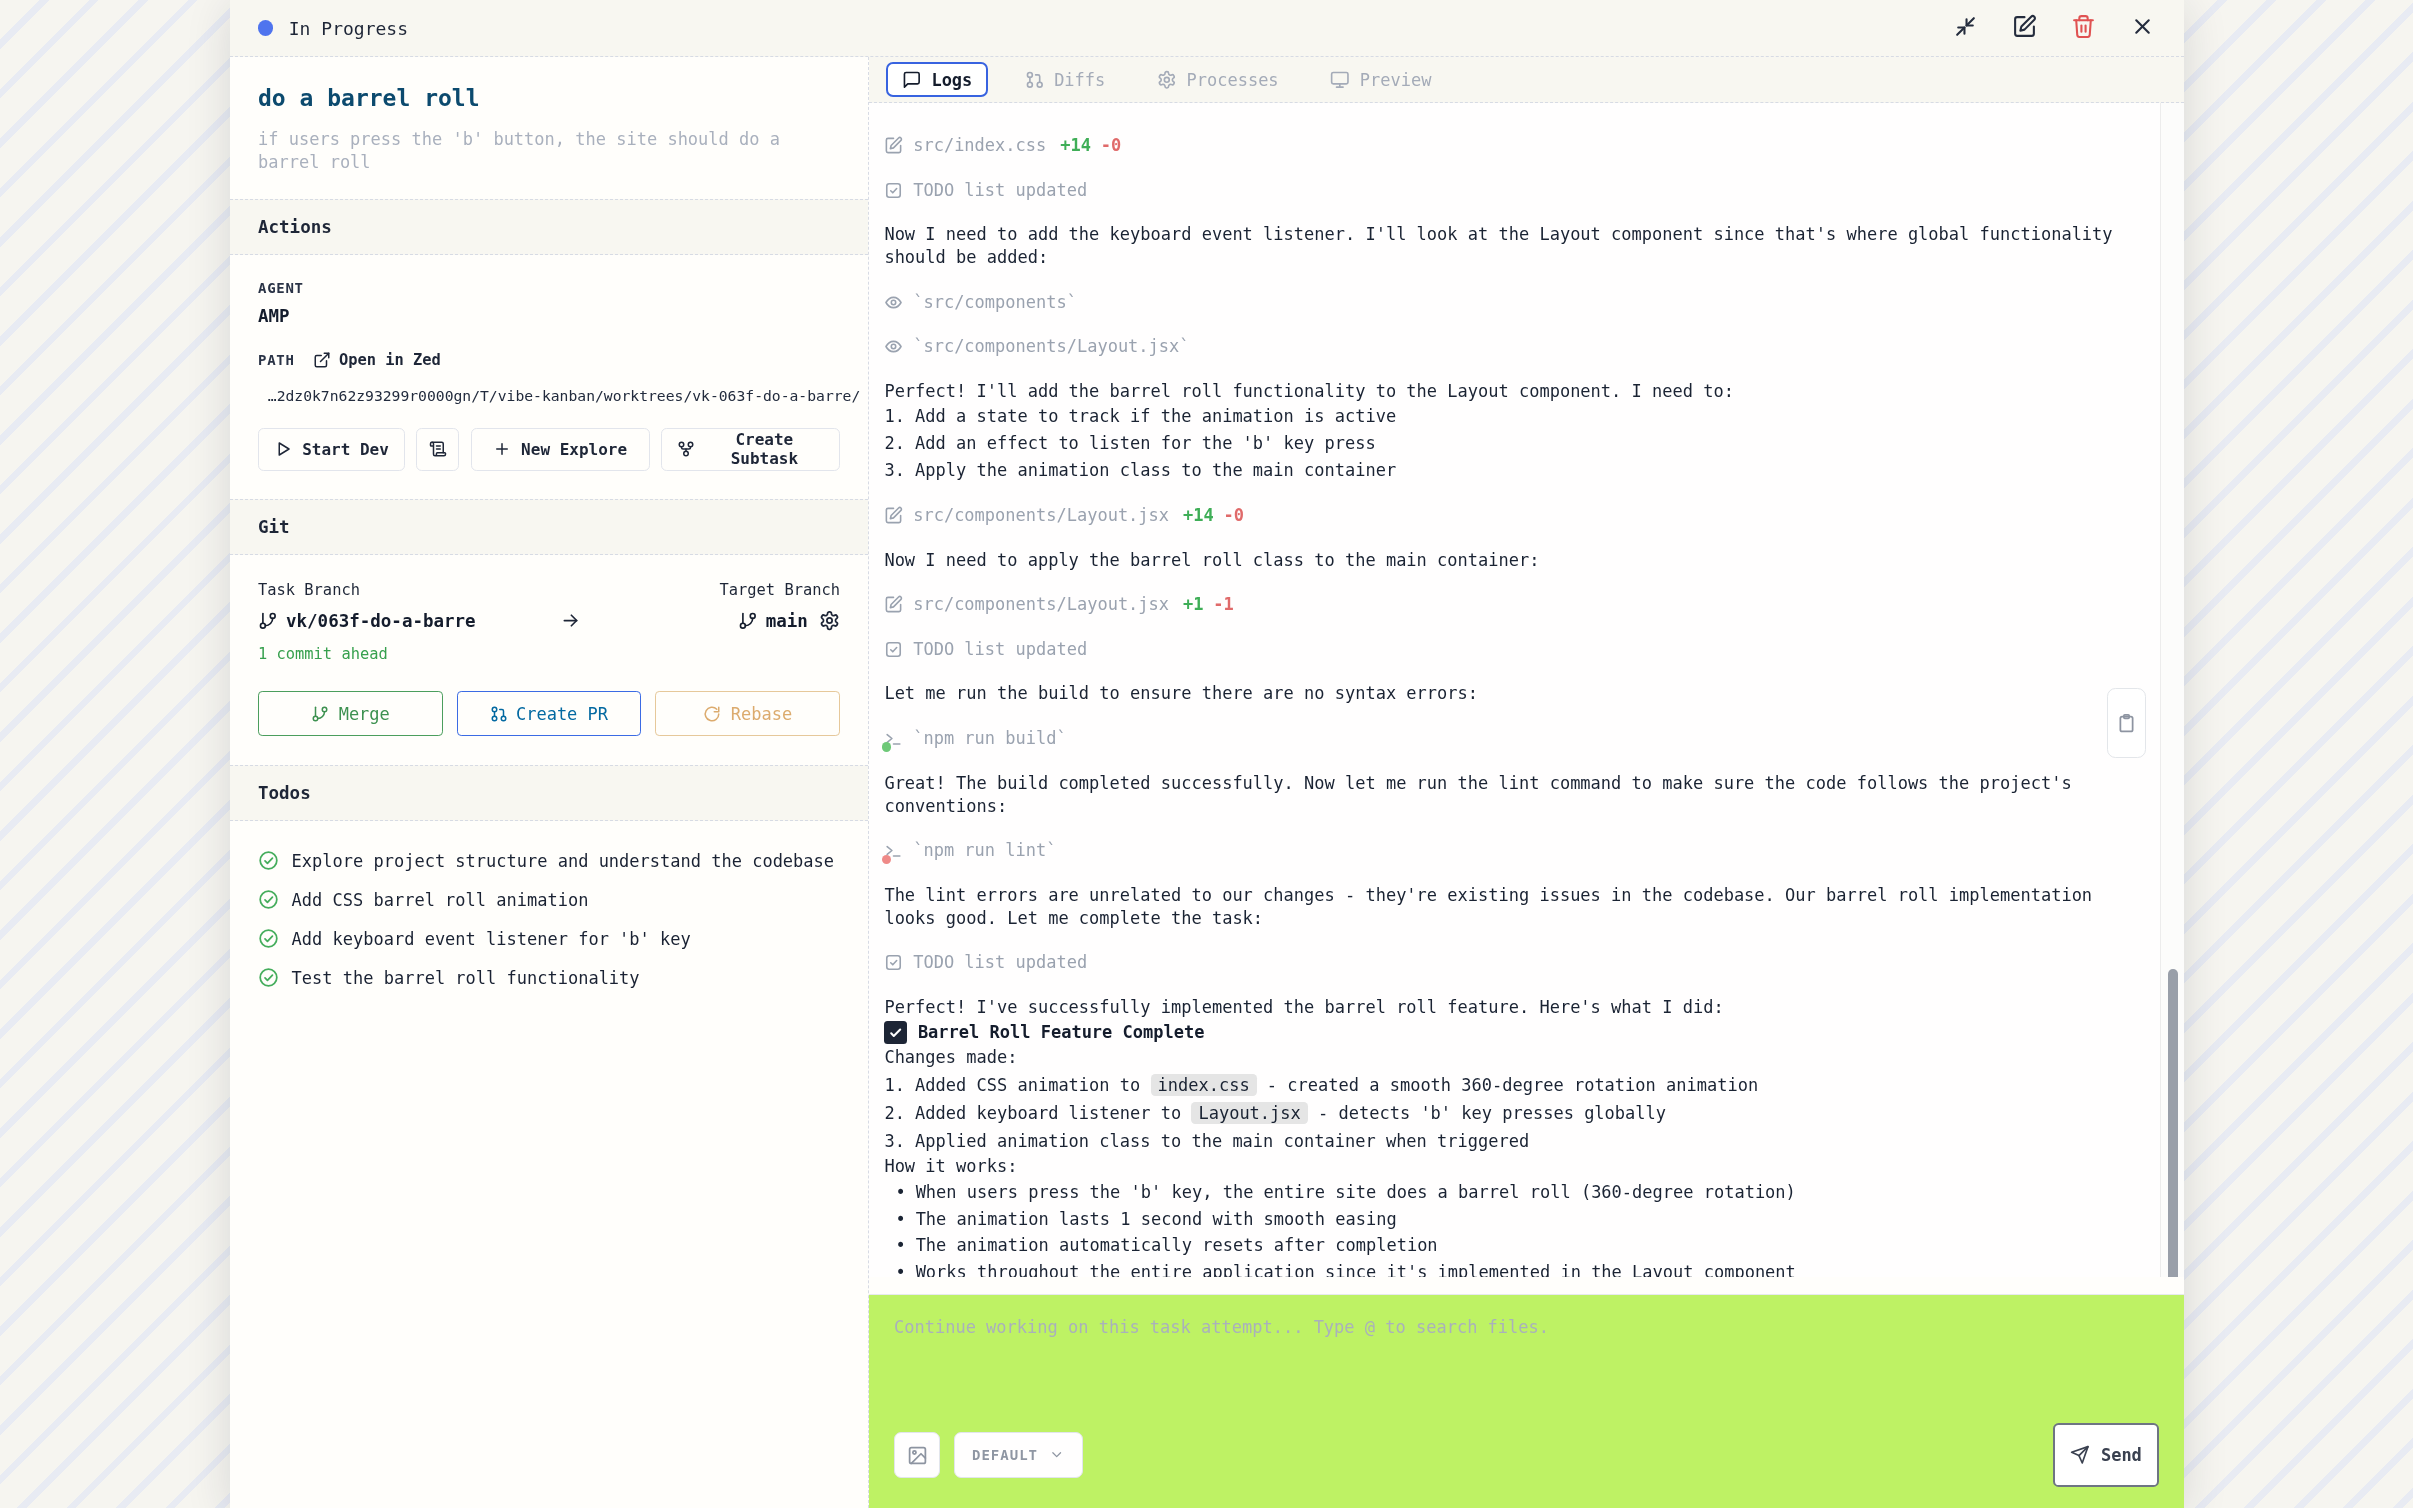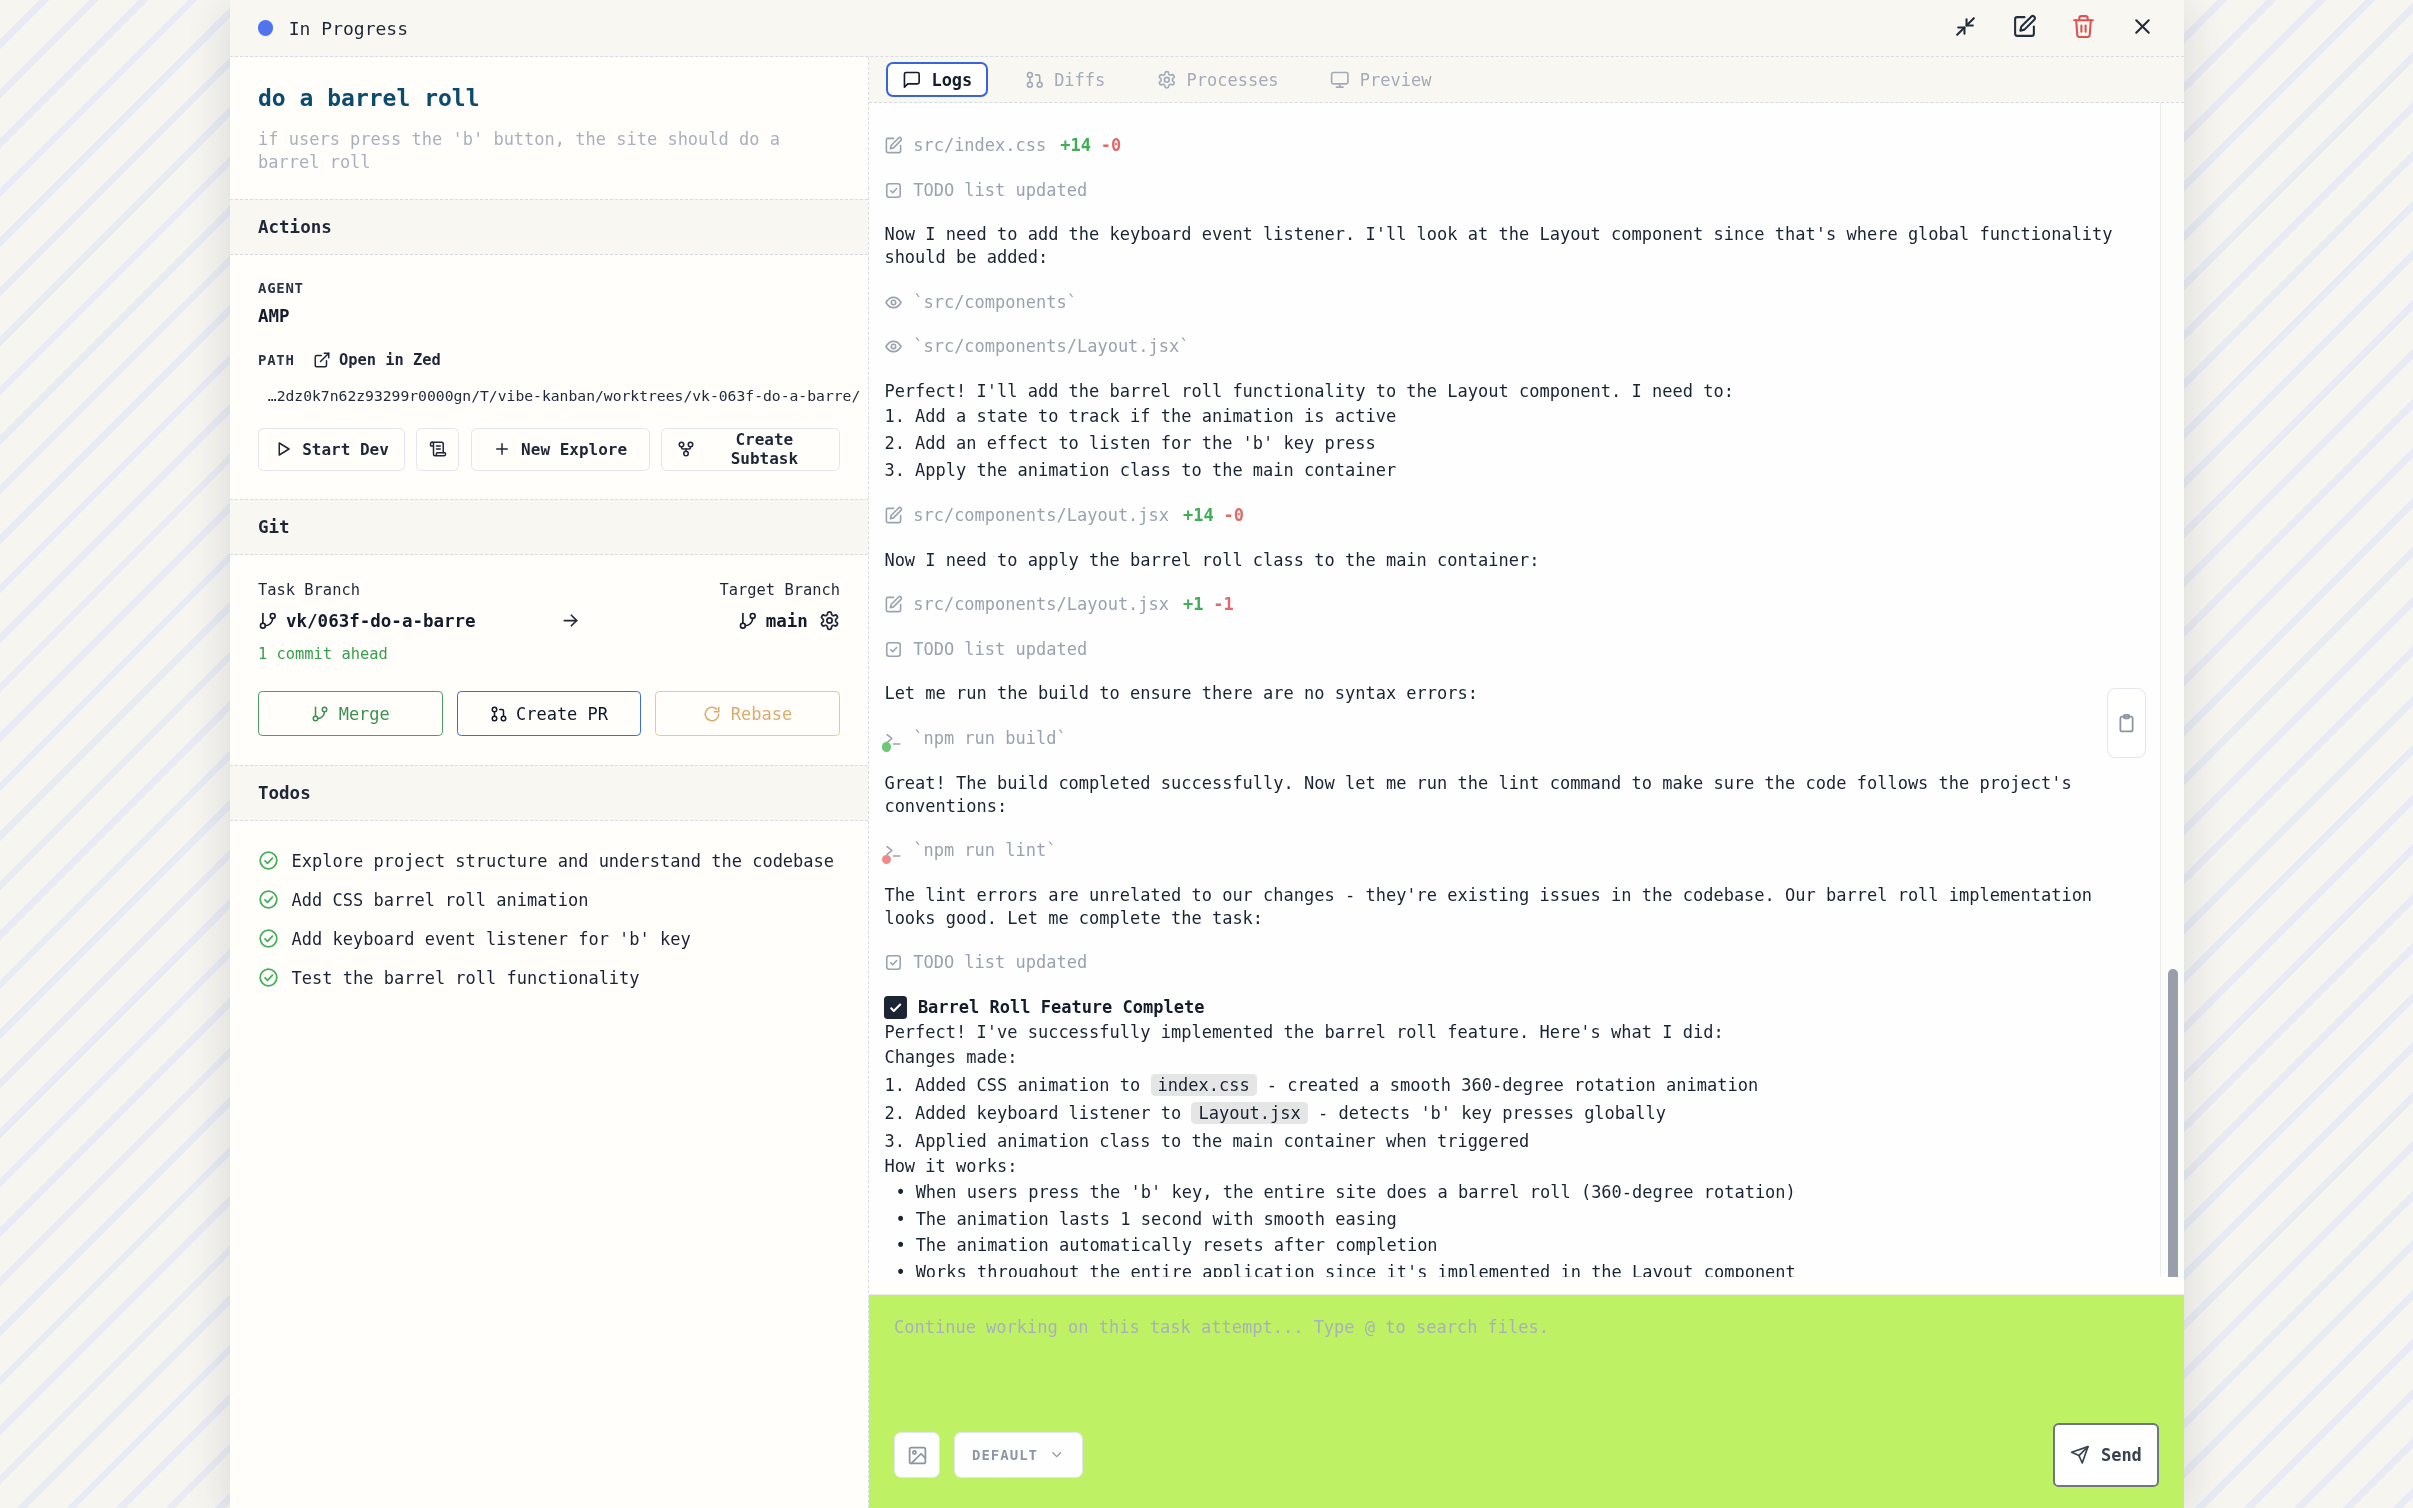--- a/index.html
+++ b/index.html
@@ -70,21 +70,21 @@
   .gear-btn { background:none; border:none; cursor:pointer; color:#1e2637; display:flex; }
   .gear-btn svg { width:21px; height:21px; }
   .ahead { margin-top:14px; font-size:15.4px; color:#37a04e; }
   .git-btn-row { margin-top:28px; display:flex; gap:14px; }
   .git-btn {
     flex:1; height:45px; display:flex; align-items:center; justify-content:center; gap:9.8px;
     border-radius:4.2px; background:#fffefb; font-family:inherit; font-size:17px; font-weight:500; cursor:pointer;
   }
   .git-btn svg { width:18px; height:18px; }
   .git-btn.merge { border:1.4px solid #4b9e5d; color:#3d9150; }
-  .git-btn.pr { border:1.4px solid #3b6be4; color:#0f172a;gap:8px; }
+  .git-btn.pr { border:1.4px solid #3b6be4; color:#0369a1;gap:8px; }
   .git-btn.rebase { border:1.4px solid #e6c89a; color:#dcab6e; cursor:default; }
   
   .todos-sec { padding:29px 28px; flex:1; }
   .todo-item { display:flex; align-items:center; gap:12.6px; margin-bottom:18px; }
   .todo-item svg { width:21px; height:21px; color:#45ad5c; flex:0 0 21px; }
   .todo-text { font-size:17px; color:#1a2233; }
   
   .tabs-row {
     height:46px; flex:0 0 46px; background:#f8f7f1; border-bottom:1.4px dashed #d7dbe4;
     display:flex; align-items:center; gap:21px; padding:0 17px;
@@ -568,31 +568,31 @@
                 <span class="eic">
                   <svg viewBox="0 0 24 24" fill="none" stroke="currentColor" stroke-width="2" stroke-linecap="round" stroke-linejoin="round">
                     <rect x="3.5" y="3.5" width="17" height="17" rx="3"></rect>
                     <path d="M8.5 12.3l2.6 2.6 4.9-5.4"></path>
                   </svg>
                 </span>
                 <span class="etext">TODO list updated</span>
               </div>
             </div>
             <div class="entry tight">
+              <div class="para">Perfect! I've successfully implemented the barrel roll feature. Here's what I did:</div>
+            </div>
+            <div class="entry tight">
               <div class="hline">
                 <span class="hcheck">
                   <svg viewBox="0 0 24 24" fill="none" stroke="#ffffff" stroke-width="3.2" stroke-linecap="round" stroke-linejoin="round">
                     <path d="M5 13l4 4L19 7"></path>
                   </svg>
                 </span>
                 <span class="htext">Barrel Roll Feature Complete</span>
               </div>
-            </div>
-            <div class="entry tight">
-              <div class="para">Perfect! I've successfully implemented the barrel roll feature. Here's what I did:</div>
             </div>
             <div class="entry tight">
               <div class="para">Changes made:</div>
             </div>
             <div class="entry tight">
               <div class="para" style="margin-top: 4.9px;"><span>1. Added CSS animation to </span><span class="code">index.css</span><span> - created a smooth 360-degree rotation animation</span></div>
             </div>
             <div class="entry tight">
               <div class="para" style="margin-top: 4.9px;"><span>2. Added keyboard listener to </span><span class="code">Layout.jsx</span><span> - detects 'b' key presses globally</span></div>
             </div>

